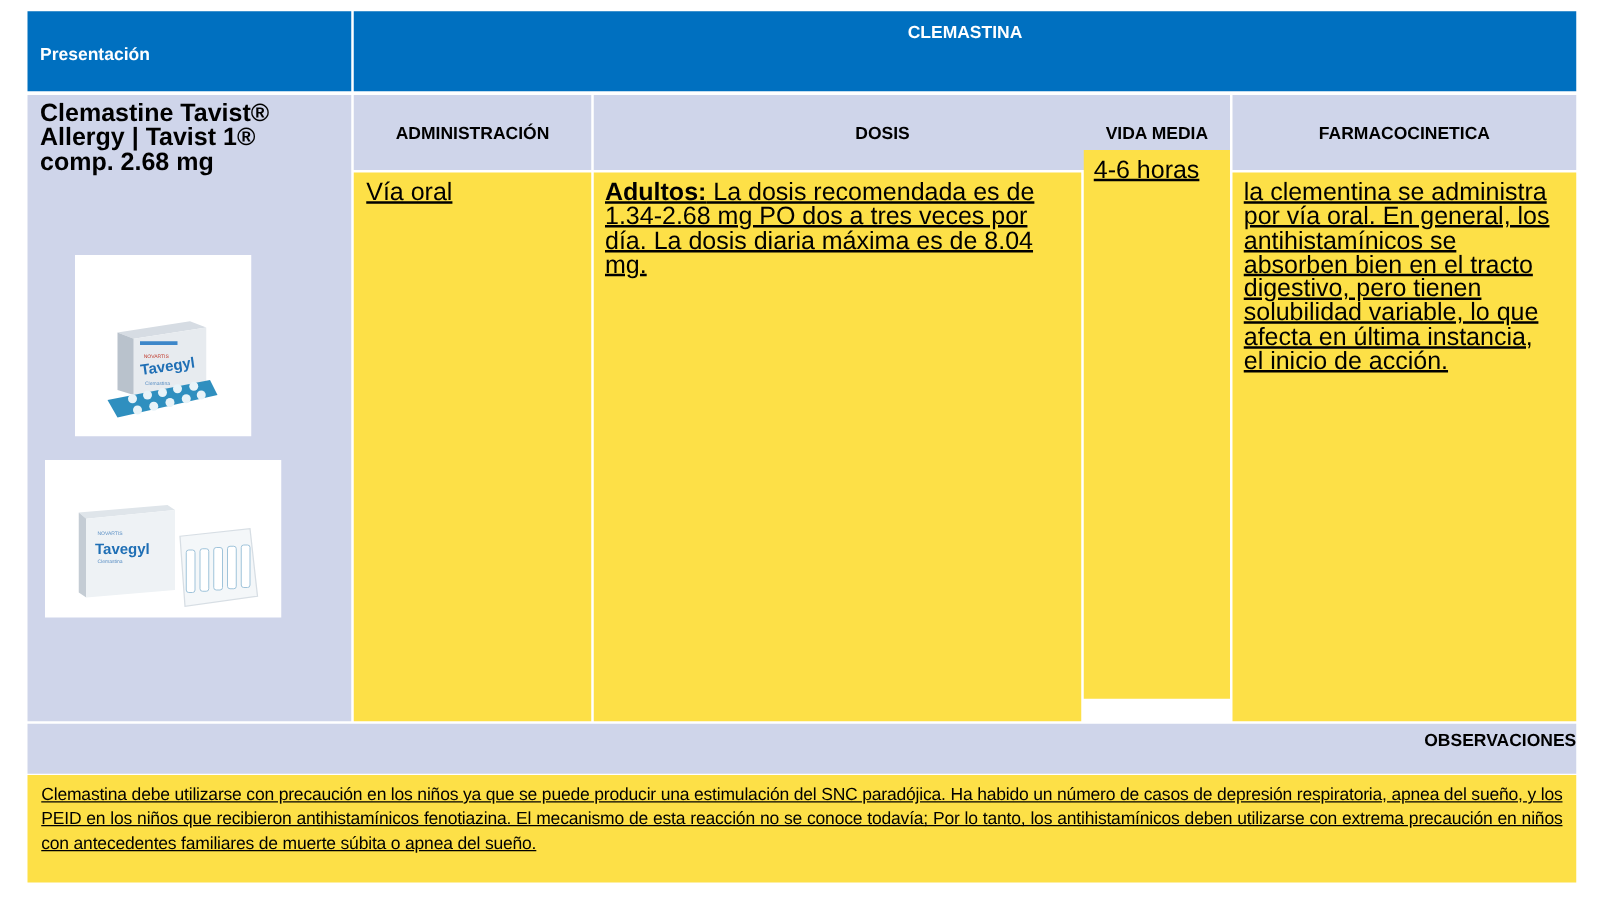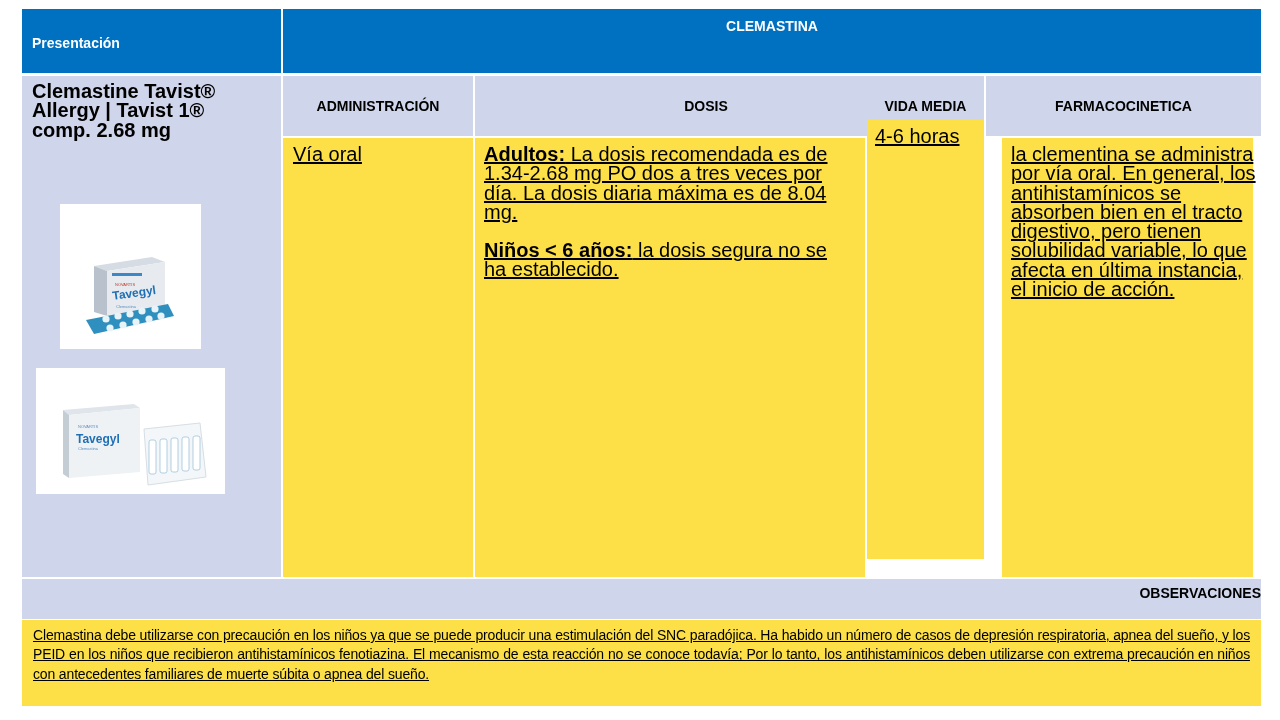--- a/index.html
+++ b/index.html
@@ -90,29 +90,28 @@
     <span class="hdr-text">FARMACOCINETICA</span>
   </div>
 
   <div class="abs pale" style="left:283px; top:138px; width:190px; height:439px; padding:7px 10px;">
     <div class="cell-text">Vía oral</div>
   </div>
 
   <div class="abs pale" style="left:475px; top:138px; width:390px; height:439px; padding:7px 9px 7px 9px;">
     <div class="cell-text" style="width:360px;">
       <p class="para"><b>Adultos:</b><span> La dosis recomendada es de 1.34-2.68 mg PO dos a tres veces por día. La dosis diaria máxima es de 8.04 mg.</span></p>
-      <p class="para"><b>Niños &lt; 6 años:</b><span> la dosis segura no se ha establecido.</span></p>
     </div>
   </div>
 
   <div class="abs pale" style="left:867px; top:120px; width:117px; height:439px; padding:7px 8px;">
     <div class="cell-text">4-6 horas</div>
   </div>
 
-  <div class="abs pale" style="left:986px; top:138px; width:251px; height:439px; padding:7px 9px;margin-left:16px;">
+  <div class="abs pale" style="left:986px; top:138px; width:275px; height:439px; padding:7px 9px;">
     <div class="cell-text" style="width:245px;">la clementina se administra por vía oral. En general, los antihistamínicos  se absorben bien en el tracto digestivo, pero tienen solubilidad variable, lo que afecta en última instancia, el inicio de acción.</div>
   </div>
 
   <div class="abs lav" style="left:22px; top:579px; width:1239px; height:40px; text-align:right; padding-top:5px;">
     <span class="hdr-text">OBSERVACIONES</span>
   </div>
   <div class="abs pale" style="left:22px; top:620px; width:1239px; height:86px; padding:6px 11px;">
     <div class="obs-text">Clemastina debe utilizarse con precaución en los niños ya que se puede producir una estimulación del SNC paradójica. Ha habido un número de casos de depresión respiratoria, apnea del sueño, y los PEID en los niños que recibieron antihistamínicos fenotiazina. El mecanismo de esta reacción no se conoce todavía; Por lo tanto, los antihistamínicos  deben utilizarse con extrema precaución en niños con antecedentes familiares de muerte súbita o apnea del sueño.</div>
   </div>
 

